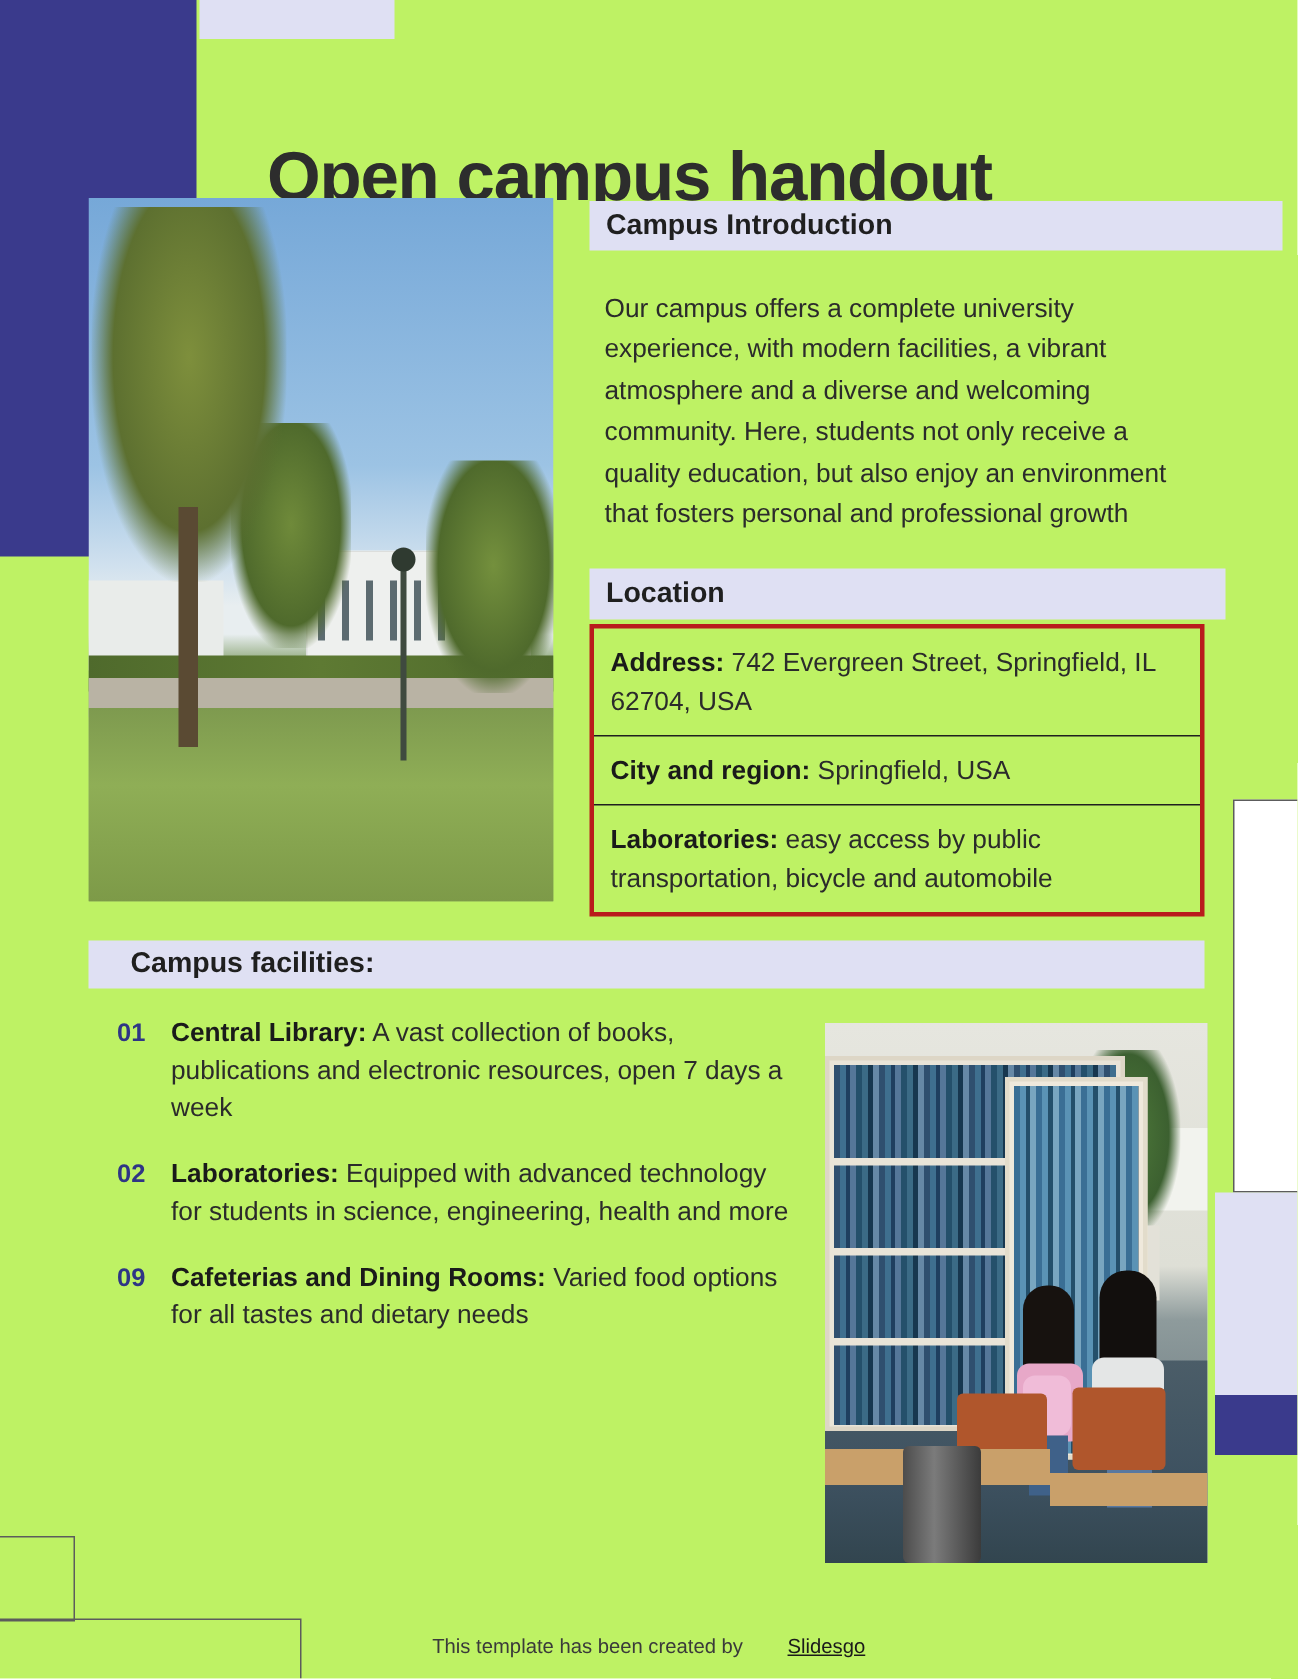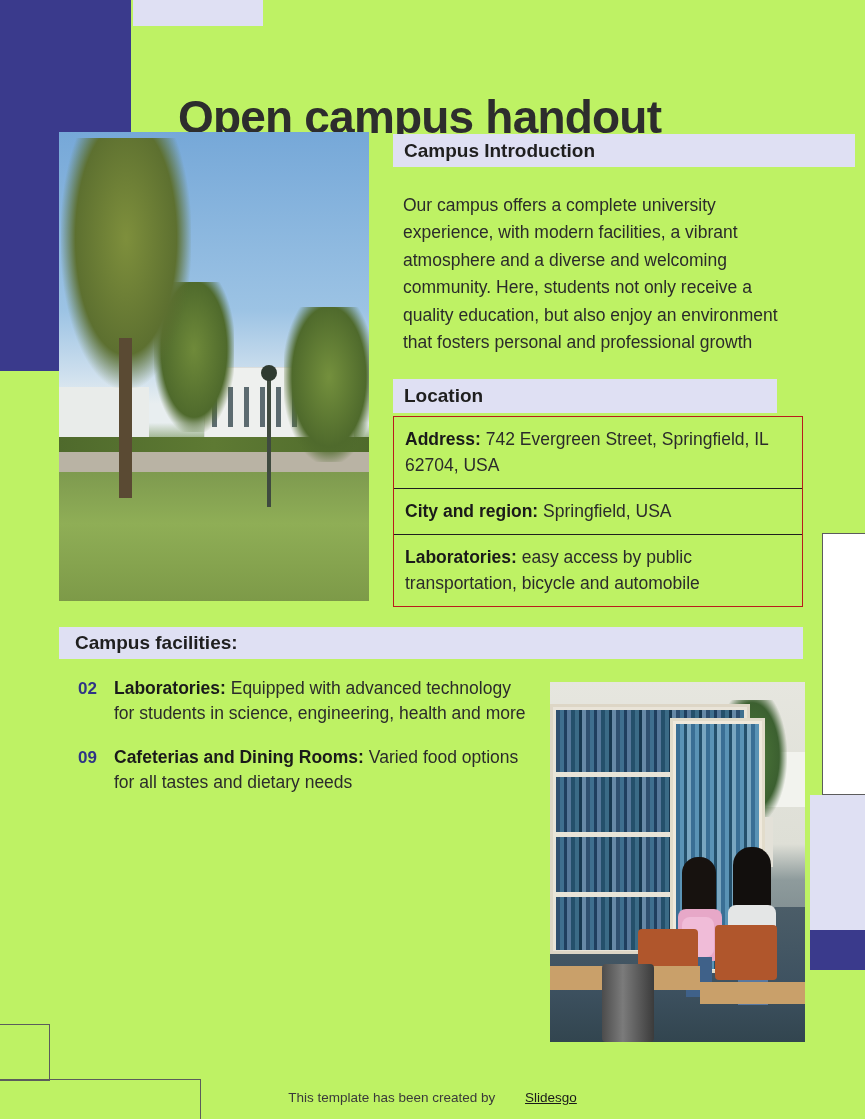--- a/index.html
+++ b/index.html
@@ -144,42 +144,42 @@
 
   #intro-band { left: 393px; top: 134px; width: 462px; height: 33px; }
   #intro-body {
     position: absolute;
     left: 403px; top: 174px; width: 400px;
     font-size: 17.5px;
     line-height: 27.5px;
     color: #2b2b2b;
   }
 
-  #location-band { left: 393px; top: 379px; width: 384px; height: 34px; }
+  #location-band { left: 393px; top: 379px; width: 424px; height: 34px; }
 
   #location-table {
     position: absolute;
     left: 393px; top: 416px; width: 410px;
-    border: 1px solid #b91c1c;
+    border: 3px solid #b91c1c;
     border-collapse: collapse;
     box-sizing: border-box;
   }
   #location-table .row {
     border-bottom: 1px solid #1f1f1f;
     padding: 9px 11px 10px 11px;
     font-size: 17.5px;
     line-height: 26px;
     color: #2b2b2b;
   }
   #location-table .row:last-child { border-bottom: none; }
   #location-table .row b { font-weight: 700; color: #1a1a1a; }
 
   
   #facilities-band { left: 59px; top: 627px; width: 744px; height: 32px; }
-  #facilities-band .band-label { font-size: 19px; padding-left: 16px; }
+  #facilities-band .band-label { font-size: 19px; padding-left: 28px; }
 
   #facilities-list {
     position: absolute;
     left: 78px; top: 676px; width: 450px;
   }
   .facility-item {
     display: flex;
     align-items: flex-start;
     margin-bottom: 19px;
   }
@@ -353,20 +353,24 @@
       <b>Laboratories:</b>
       <span>easy access by public transportation, bicycle and automobile</span>
     </div>
   </div>
 
   <div class="section-band" id="facilities-band">
     <span class="band-label">Campus facilities:</span>
   </div>
 
   <div id="facilities-list">
+    <div class="facility-item">
+      <span class="facility-num">01</span>
+      <span class="facility-text"><b>Central Library:</b> <span>A vast collection of books, publications and electronic resources, open 7 days a week</span></span>
+    </div>
     <div class="facility-item">
       <span class="facility-num">02</span>
       <span class="facility-text"><b>Laboratories:</b> <span>Equipped with advanced technology for students in science, engineering, health and more</span></span>
     </div>
     <div class="facility-item">
       <span class="facility-num">09</span>
       <span class="facility-text"><b> Cafeterias and Dining Rooms:</b> <span>Varied food options for all tastes and dietary needs</span></span>
     </div>
   </div>
 

